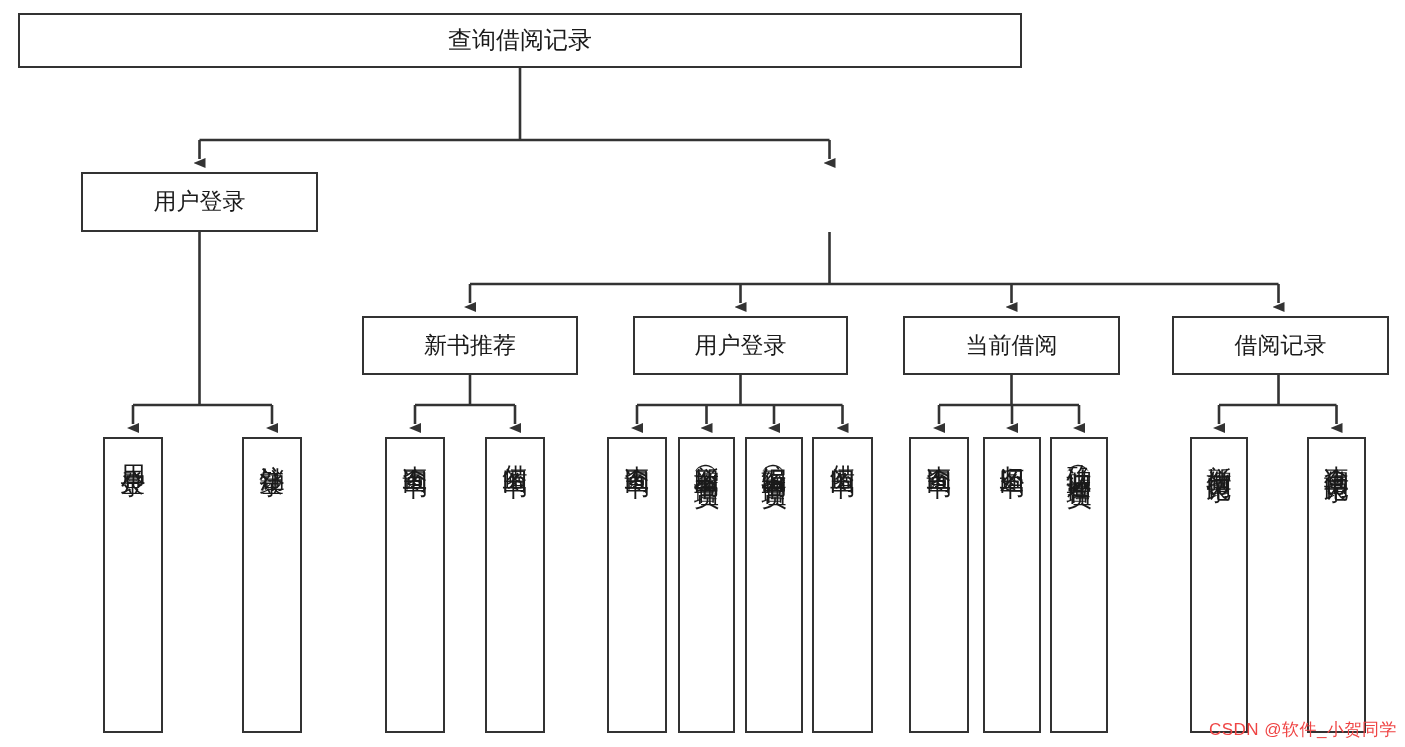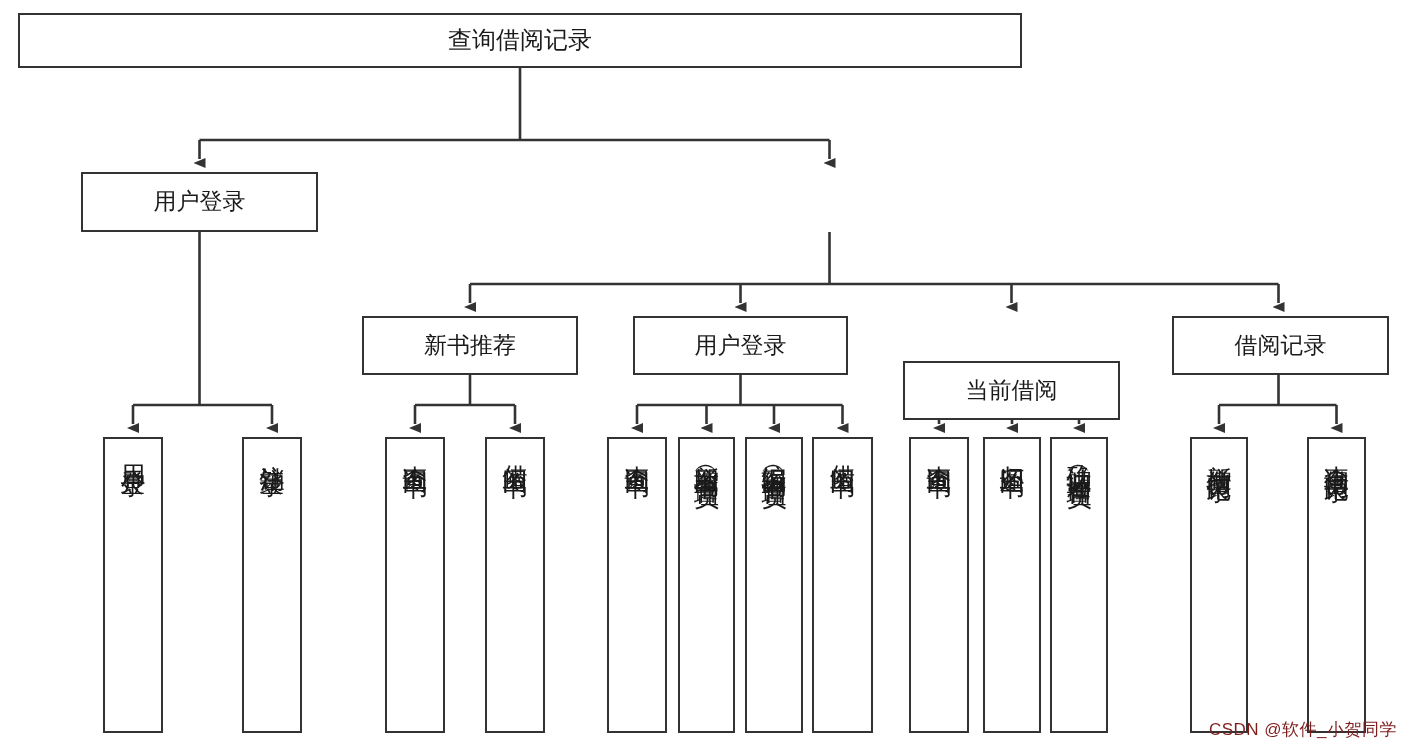--- a/index.html
+++ b/index.html
@@ -55,21 +55,21 @@
     font-size: 25px;
     letter-spacing: 3px;
     line-height: 1;
   }
   .node.root .label { font-size: 24px; }
   #watermark {
     position: absolute;
     right: 8px;
     bottom: 6px;
     font-size: 17px;
-    color: #7f1d1d;
+    color: #ef4444;
     letter-spacing: 0.5px;
     white-space: nowrap;
   }
 </style>
 </head>
 <body>
 
 <div id="canvas">
 
   <svg id="wires" viewBox="0 0 1405 747" xmlns="http://www.w3.org/2000/svg">
@@ -122,21 +122,21 @@
   <div class="node horiz" id="n-user_login" style="left: 81px; top: 172px; width: 237px; height: 60px;">
     <span class="label">用户登录</span>
   </div>
 
   <div class="node horiz" id="n-new_book_rec" style="left: 362px; top: 316px; width: 216px; height: 59px;">
     <span class="label">新书推荐</span>
   </div>
   <div class="node horiz" id="n-book_borrow" style="left: 633px; top: 316px; width: 215px; height: 59px;">
     <span class="label">用户登录</span>
   </div>
-  <div class="node horiz" id="n-current_borrow" style="left: 903px; top: 316px; width: 217px; height: 59px; margin-top: 45px;">
+  <div class="node horiz" id="n-current_borrow" style="left: 903px; top: 316px; width: 217px; height: 59px;">
     <span class="label">当前借阅</span>
   </div>
   <div class="node horiz" id="n-borrow_record" style="left: 1172px; top: 316px; width: 217px; height: 59px;">
     <span class="label">借阅记录</span>
   </div>
 
   <div class="node vert" id="n-leaf_user_login" style="left: 103px; top: 437px; width: 60px; height: 296px;">
     <span class="label">用户登录</span>
   </div>
   <div class="node vert" id="n-leaf_logout" style="left: 242px; top: 437px; width: 60px; height: 296px;">

